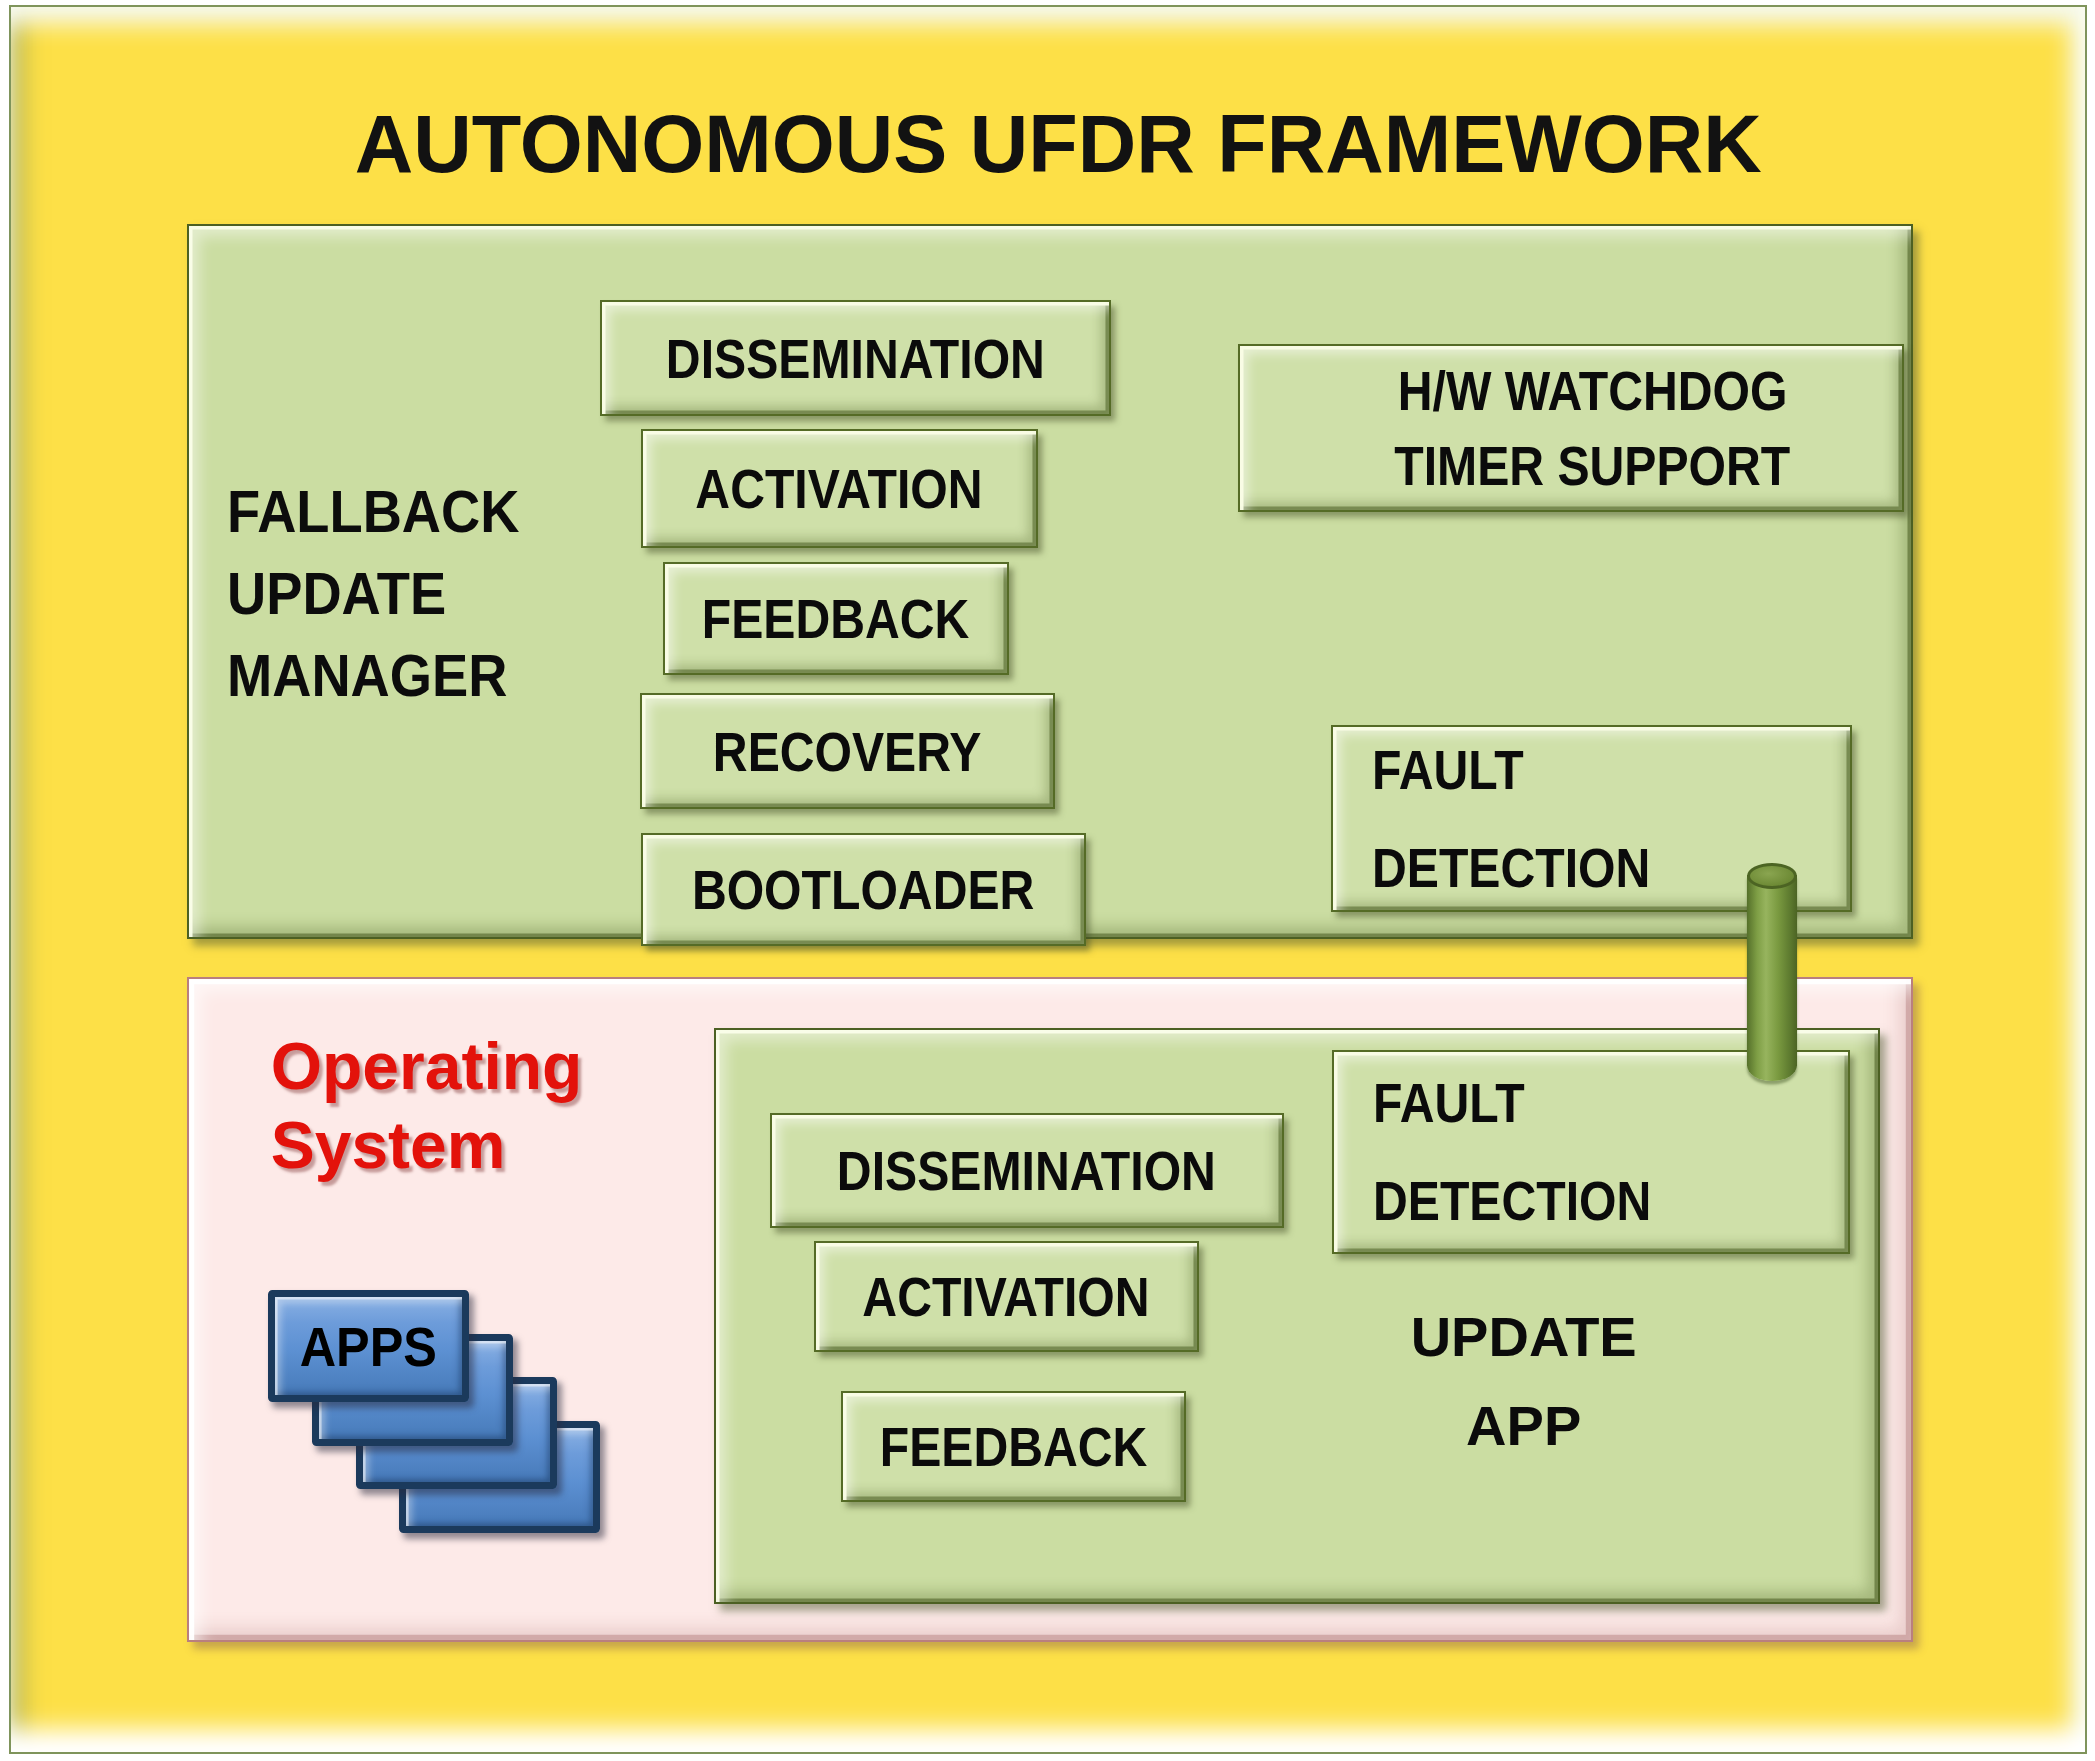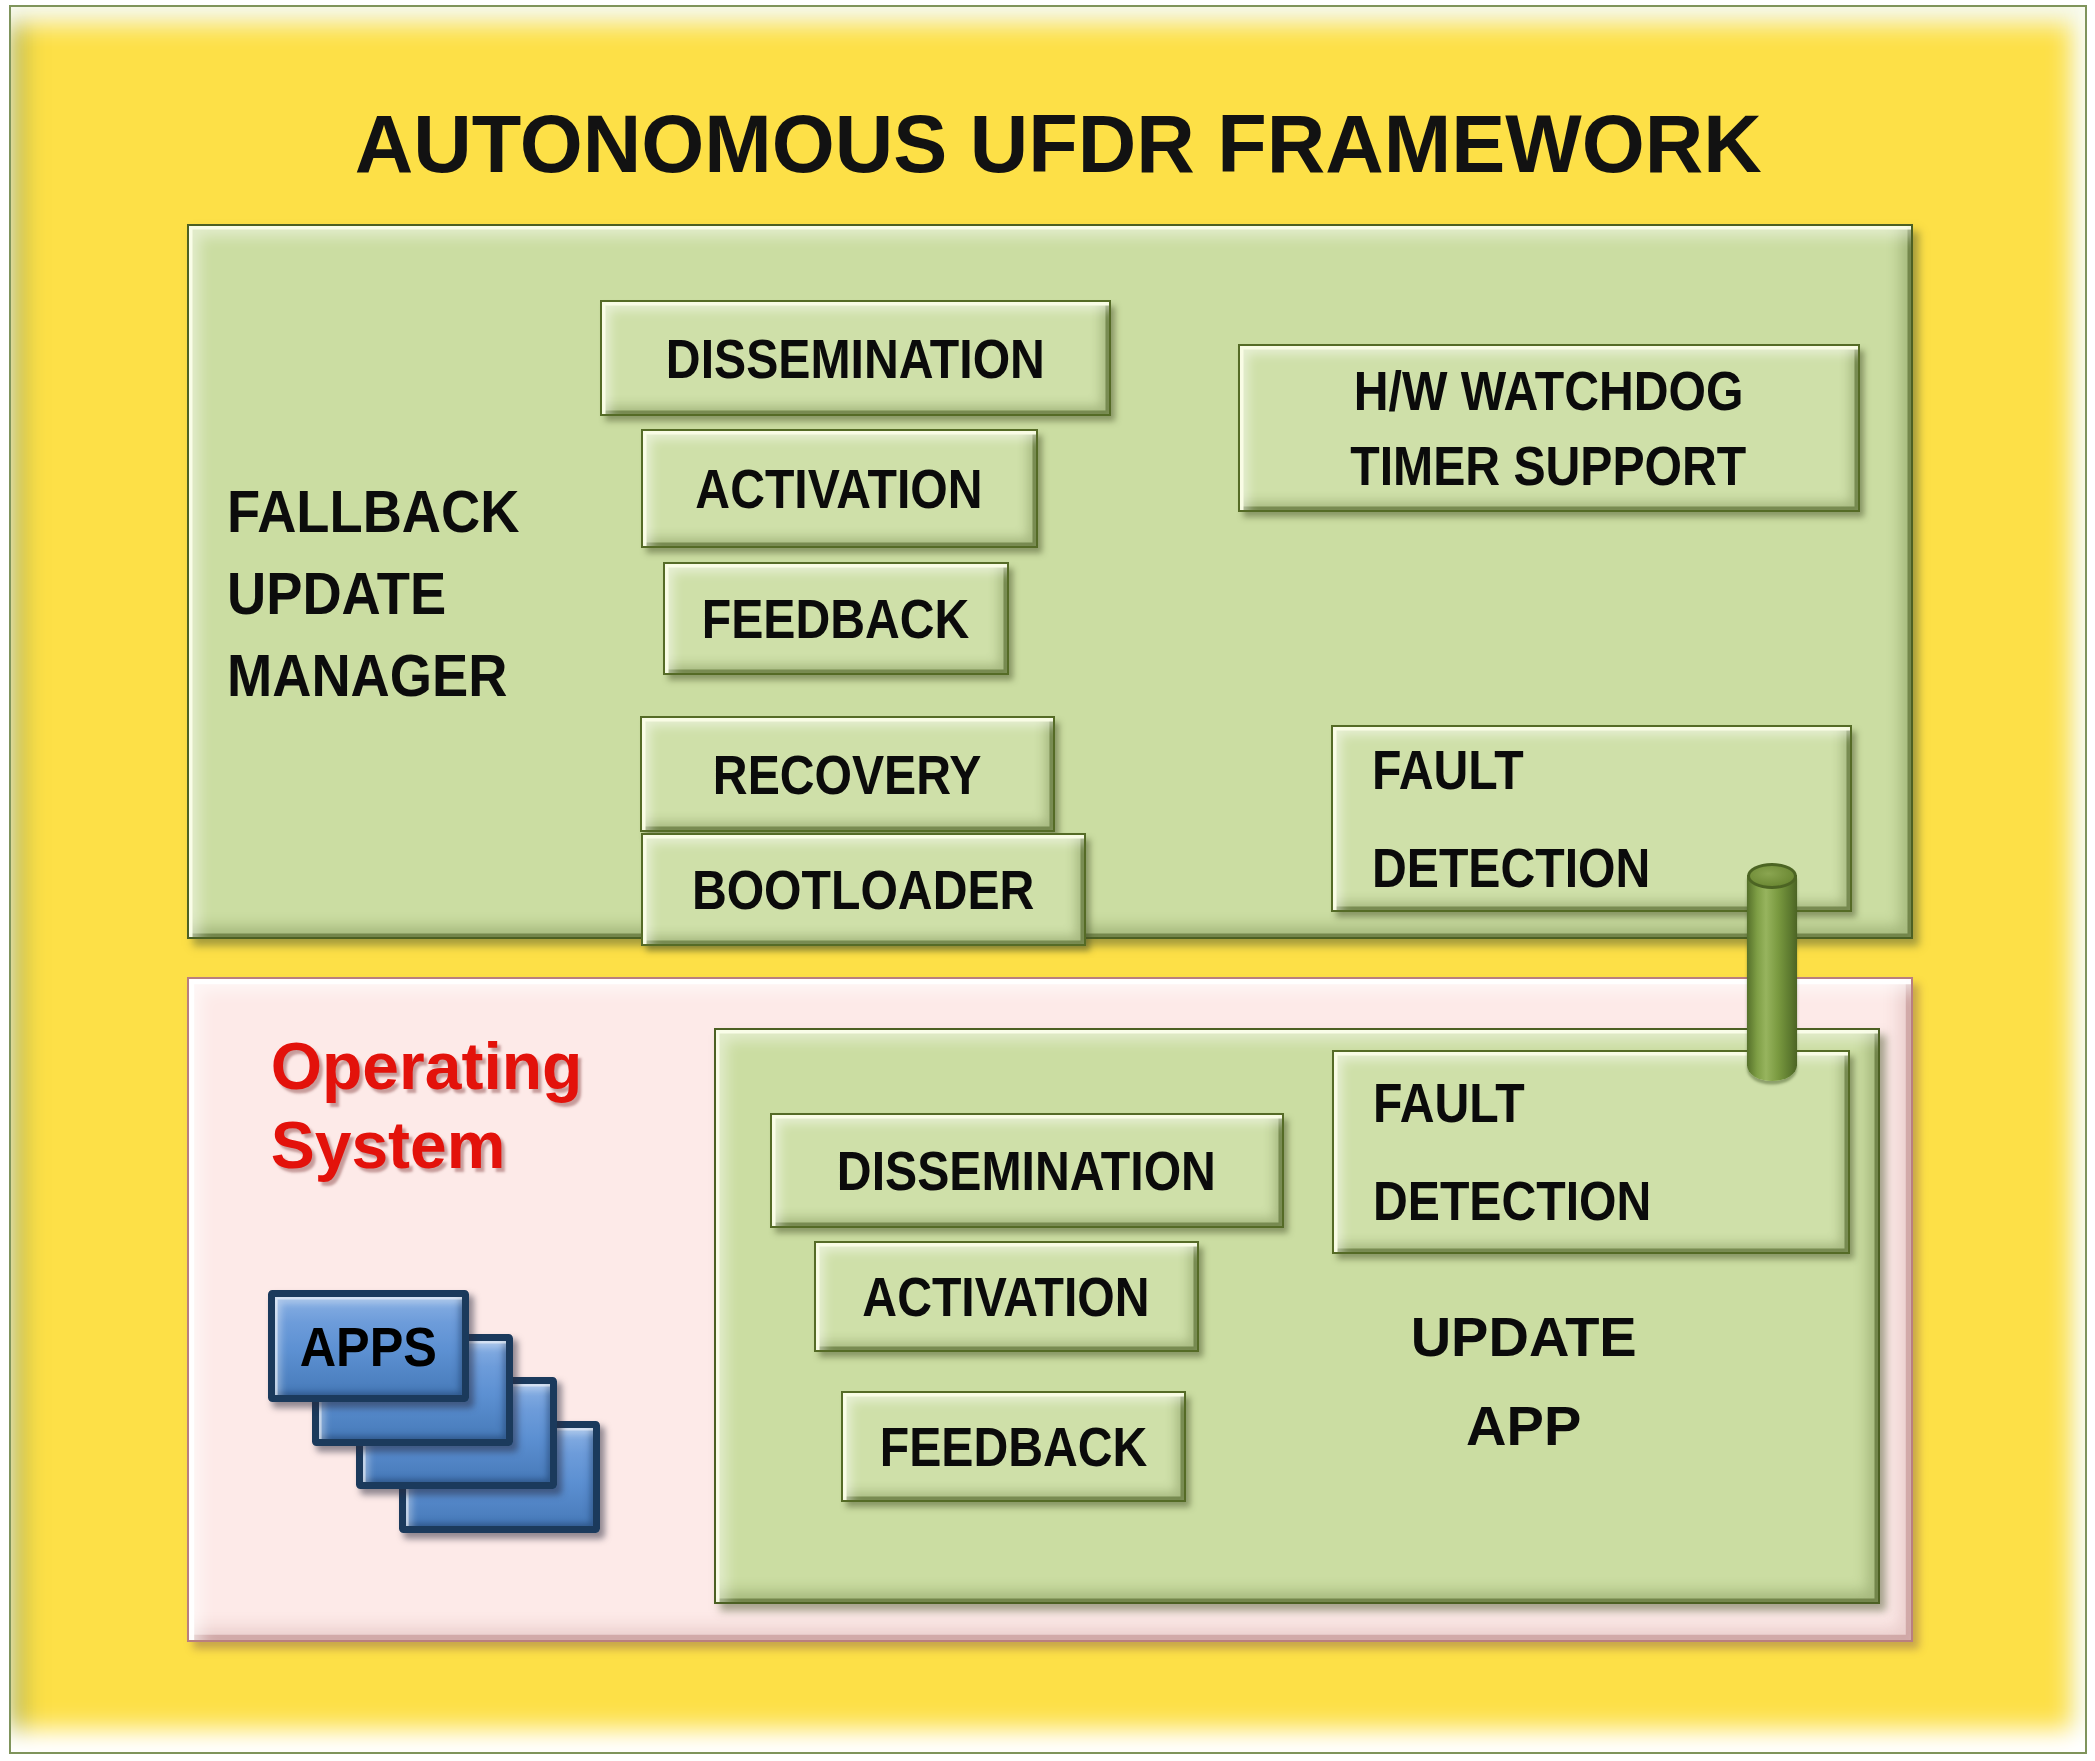--- a/index.html
+++ b/index.html
@@ -47,21 +47,21 @@
   }
   .mod-label{
     font-weight:bold;color:#0b0b0b;font-size:56px;white-space:nowrap;
     transform:scaleX(.86);transform-origin:center;
   }
   .two-line{
     flex-direction:column;align-items:flex-start;justify-content:center;
     padding-left:39px;box-sizing:border-box;
   }
   .two-line .mod-label{transform-origin:left center;line-height:98px;}
-  .wd-center{flex-direction:column;align-items:center;}
+  .wd-center{flex-direction:column;align-items:center;padding-left:44px;}
   .wd-center .mod-label{line-height:75px;transform-origin:center;}
   .side-label{
     position:absolute;font-weight:bold;color:#0c0c0c;font-size:59px;line-height:82px;
     white-space:nowrap;transform:scaleX(.92);transform-origin:left center;
   }
   
   .pink-panel{
     position:absolute;background:#fdeae8;border:2.6px solid #b97f7f;
     box-shadow:
       6.1px 7px 7.9px rgba(120,80,80,.4),
@@ -125,21 +125,21 @@
     </div>
 
     <div class="gbox" style="left:452px;top:203px;width:393px;height:115px;">
       <span class="mod-label">ACTIVATION</span>
     </div>
 
     <div class="gbox" style="left:474px;top:336px;width:342px;height:109px;">
       <span class="mod-label">FEEDBACK</span>
     </div>
 
-    <div class="gbox" style="left:451px;top:467px;width:411px;height:112px;margin-top:23px;">
+    <div class="gbox" style="left:451px;top:467px;width:411px;height:112px;">
       <span class="mod-label">RECOVERY</span>
     </div>
 
     <div class="gbox" style="left:452px;top:607px;width:441px;height:109px;">
       <span class="mod-label">BOOTLOADER</span>
     </div>
 
     <div class="gbox wd-center" style="left:1049px;top:118px;width:618px;height:164px;">
       <span class="mod-label">H/W WATCHDOG</span>
       <span class="mod-label">TIMER SUPPORT</span>

